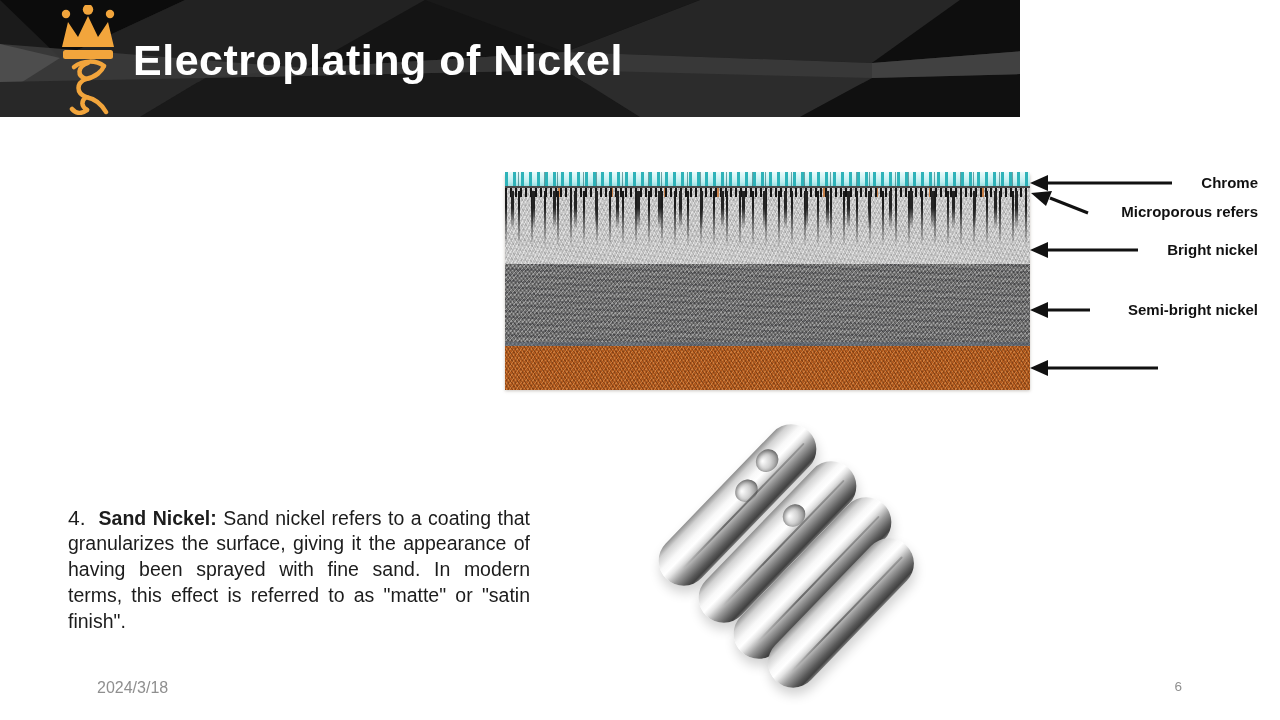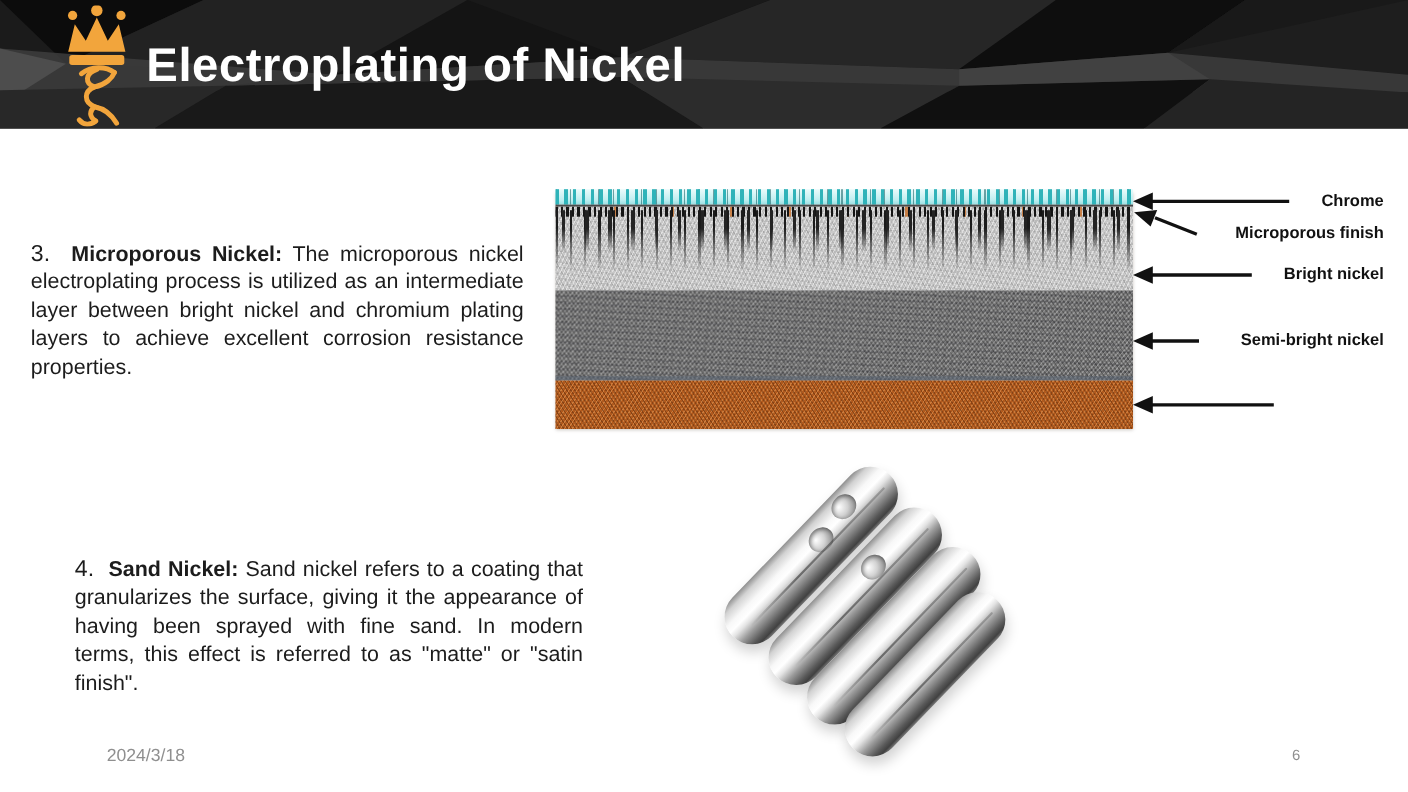--- a/index.html
+++ b/index.html
@@ -1,21 +1,21 @@
 <!DOCTYPE html>
 <html><head>
 <meta charset="utf-8">
 <style>
   html,body{margin:0;padding:0;background:#e9e9e9;}
   .slide{
     position:relative;width:1280px;height:720px;background:#ffffff;overflow:hidden;
     font-family:"Liberation Sans",sans-serif;color:#1c1c1c;margin:0 auto;
   }
   
-  .header{position:absolute;left:0;top:0;width:1280px;height:117px;overflow:hidden;}
+  .header{position:absolute;left:0;top:0;width:1020px;height:117px;overflow:hidden;}
   .header svg.bg{position:absolute;left:0;top:0;}
   .logo{position:absolute;left:56px;top:5px;width:64px;height:110px;}
   .slide-title{
     position:absolute;left:133px;top:36px;margin:0;
     font-size:43px;font-weight:700;color:#ffffff;letter-spacing:.5px;white-space:nowrap;
   }
   
   .para{position:absolute;left:28px;font-size:19.5px;line-height:1.33;text-align:justify;color:#1c1c1c;}
   .para .num{font-size:21px;}
   .para b{font-weight:700;}
@@ -146,21 +146,20 @@
         <path d="M32,58 C21,62 21,71 30,74 C20,78 20,88 30,92 C25,96 25,101 31,105"></path>
         <path d="M30,74 C40,72 46,66 48,61"></path>
         <path d="M30,92 C40,94 46,100 50,107"></path>
         <path d="M31,105 C26,109 20,109 16,104"></path>
       </g>
     </svg>
 
     <h1 class="slide-title">Electroplating of Nickel</h1>
   </div>
 
-  <p class="para para-3"><span class="num">3.</span>&nbsp; <b>Microporous Nickel:</b> <span>The microporous nickel electroplating process is utilized as an intermediate layer between bright nickel and chromium plating layers to achieve excellent corrosion resistance properties.</span></p>
 
   <div class="diagram">
     <div class="layers">
       <div class="layer layer-chrome"></div>
       <div class="layer layer-bright">
         <div class="stubble"></div>
         <div class="streaks1"></div>
         <div class="streaks2"></div>
       </div>
       <div class="layer layer-semi"></div>
@@ -178,21 +177,21 @@
       <g fill="#111">
         <polygon points="530,15 548,7 548,23"></polygon>
         <polygon points="531,25 552,23 546,38"></polygon>
         <polygon points="530,82 548,74 548,90"></polygon>
         <polygon points="530,142 548,134 548,150"></polygon>
         <polygon points="530,200 548,192 548,208"></polygon>
       </g>
     </svg>
 
     <div class="dlabel dl-0">Chrome</div>
-    <div class="dlabel dl-1">Microporous finish</div>
+    <div class="dlabel dl-1">Microporous refers</div>
     <div class="dlabel dl-2">Bright nickel</div>
     <div class="dlabel dl-3">Semi-bright nickel</div>
   </div>
 
   <p class="para para-4"><span class="num">4.</span>&nbsp; <b>Sand Nickel:</b> <span>Sand nickel refers to a coating that granularizes the surface, giving it the appearance of having been sprayed with fine sand. In modern terms, this effect is referred to as "matte" or "satin finish".</span></p>
 
   <div class="handles">
     <div class="handle h1">
       <div class="hole hole-a"></div>
       <div class="hole hole-b"></div>

